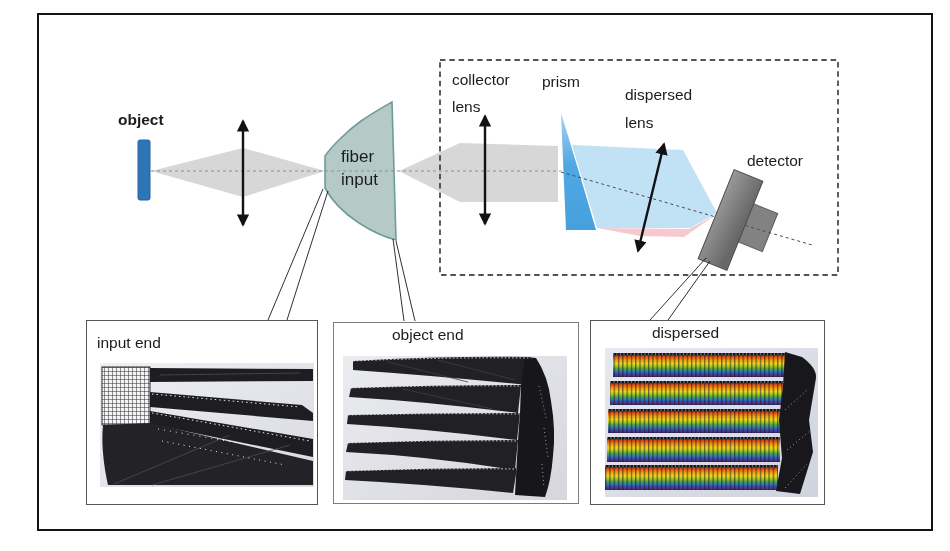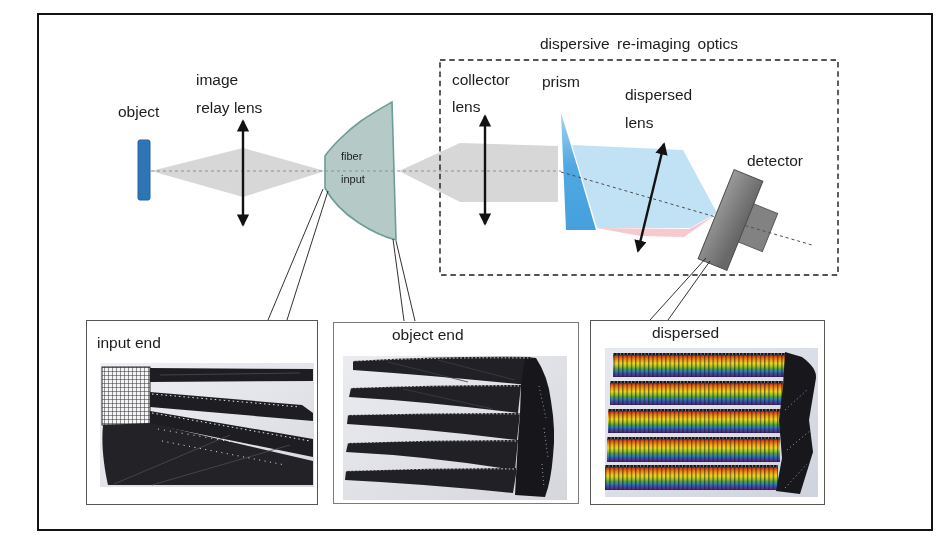--- a/index.html
+++ b/index.html
@@ -2,21 +2,21 @@
 <html><head>
 <meta charset="utf-8">
 <style>
   html,body{margin:0;padding:0;background:#fff;}
   #canvas{position:relative;width:950px;height:551px;background:#ffffff;overflow:hidden;
           font-family:"Liberation Sans",sans-serif;}
   #frame{position:absolute;left:37px;top:13px;width:892px;height:514px;border:2px solid #141414;}
   svg{position:absolute;overflow:visible;}
   .label{position:absolute;font-size:15.5px;color:#1c1c1c;white-space:nowrap;line-height:27px;}
   .label .ln{display:block;}
-  .small{font-size:11px;line-height:23px;}
+  .small{font-size:17px;line-height:23px;}
   .inset{position:absolute;background:#fff;border:1.5px solid #565656;}
   .inset-label{position:absolute;font-size:15.5px;color:#1c1c1c;white-space:nowrap;}
 </style>
 </head>
 <body>
 
 <div id="canvas">
   <div id="frame"></div>
 
   <svg style="left:0;top:0" width="950" height="551" viewBox="0 0 950 551">
@@ -65,28 +65,23 @@
       <line x1="328" y1="191" x2="287" y2="320"></line>
       <line x1="393" y1="239" x2="404" y2="321"></line>
       <line x1="396" y1="241" x2="415" y2="321"></line>
       <line x1="706" y1="258" x2="650" y2="320"></line>
       <line x1="710" y1="261" x2="668" y2="320"></line>
     </g>
 
     <rect x="440" y="60" width="398" height="215" fill="none" stroke="#1c1c1c" stroke-width="1.4" stroke-dasharray="5.5,3.8"></rect>
   </svg>
 
-  <div class="label" style="left:440px;top:30px;width:398px;text-align:center;word-spacing:3px;">dispersive re-imaging optics</div>
-
-  <div class="label" style="left:118px;top:98px;">object</div>
-
-  <div class="label" style="left:196px;top:66px;line-height:28px;">
-    <span class="ln">image</span>
-    <span class="ln">relay lens</span>
-  </div>
+
+  <div class="label" style="left:118px;top:106px;font-weight:bold;">object</div>
+
 
   <div class="label small" style="left:341px;top:145px;">
     <span class="ln">fiber</span>
     <span class="ln">input</span>
   </div>
 
   <div class="label" style="left:452px;top:66px;">
     <span class="ln">collector</span>
     <span class="ln">lens</span>
   </div>

